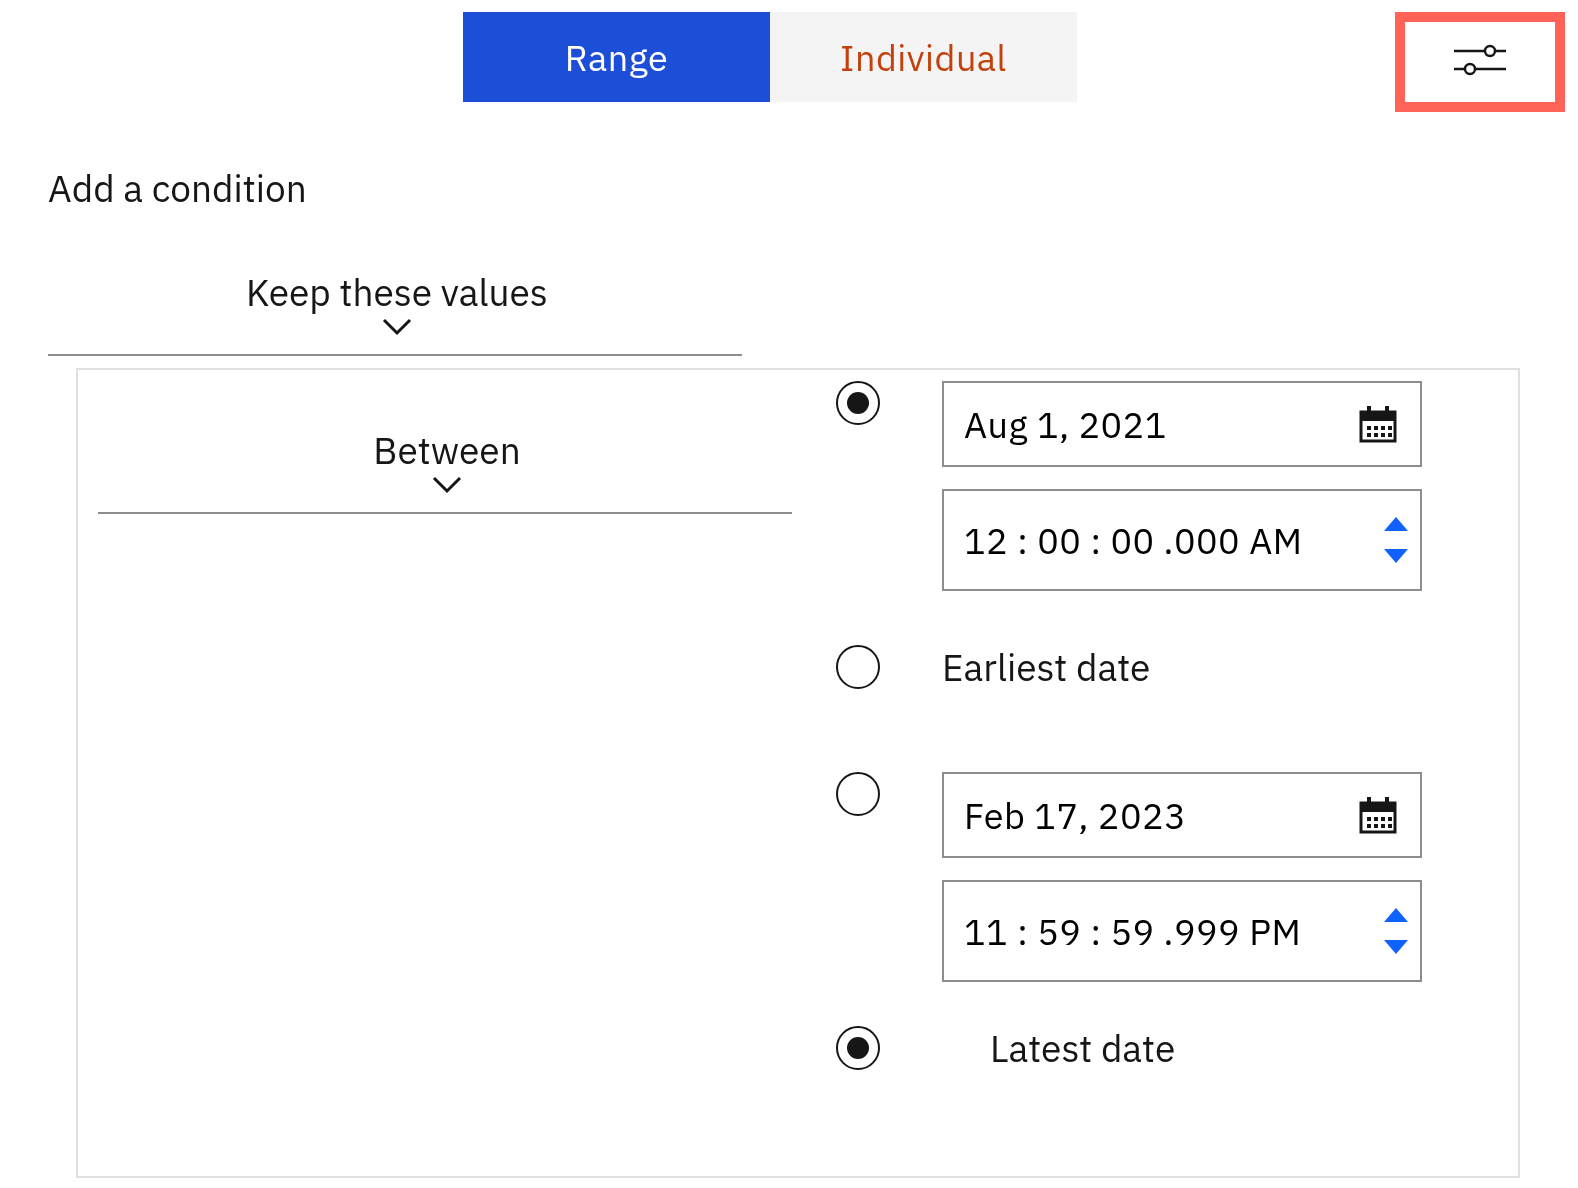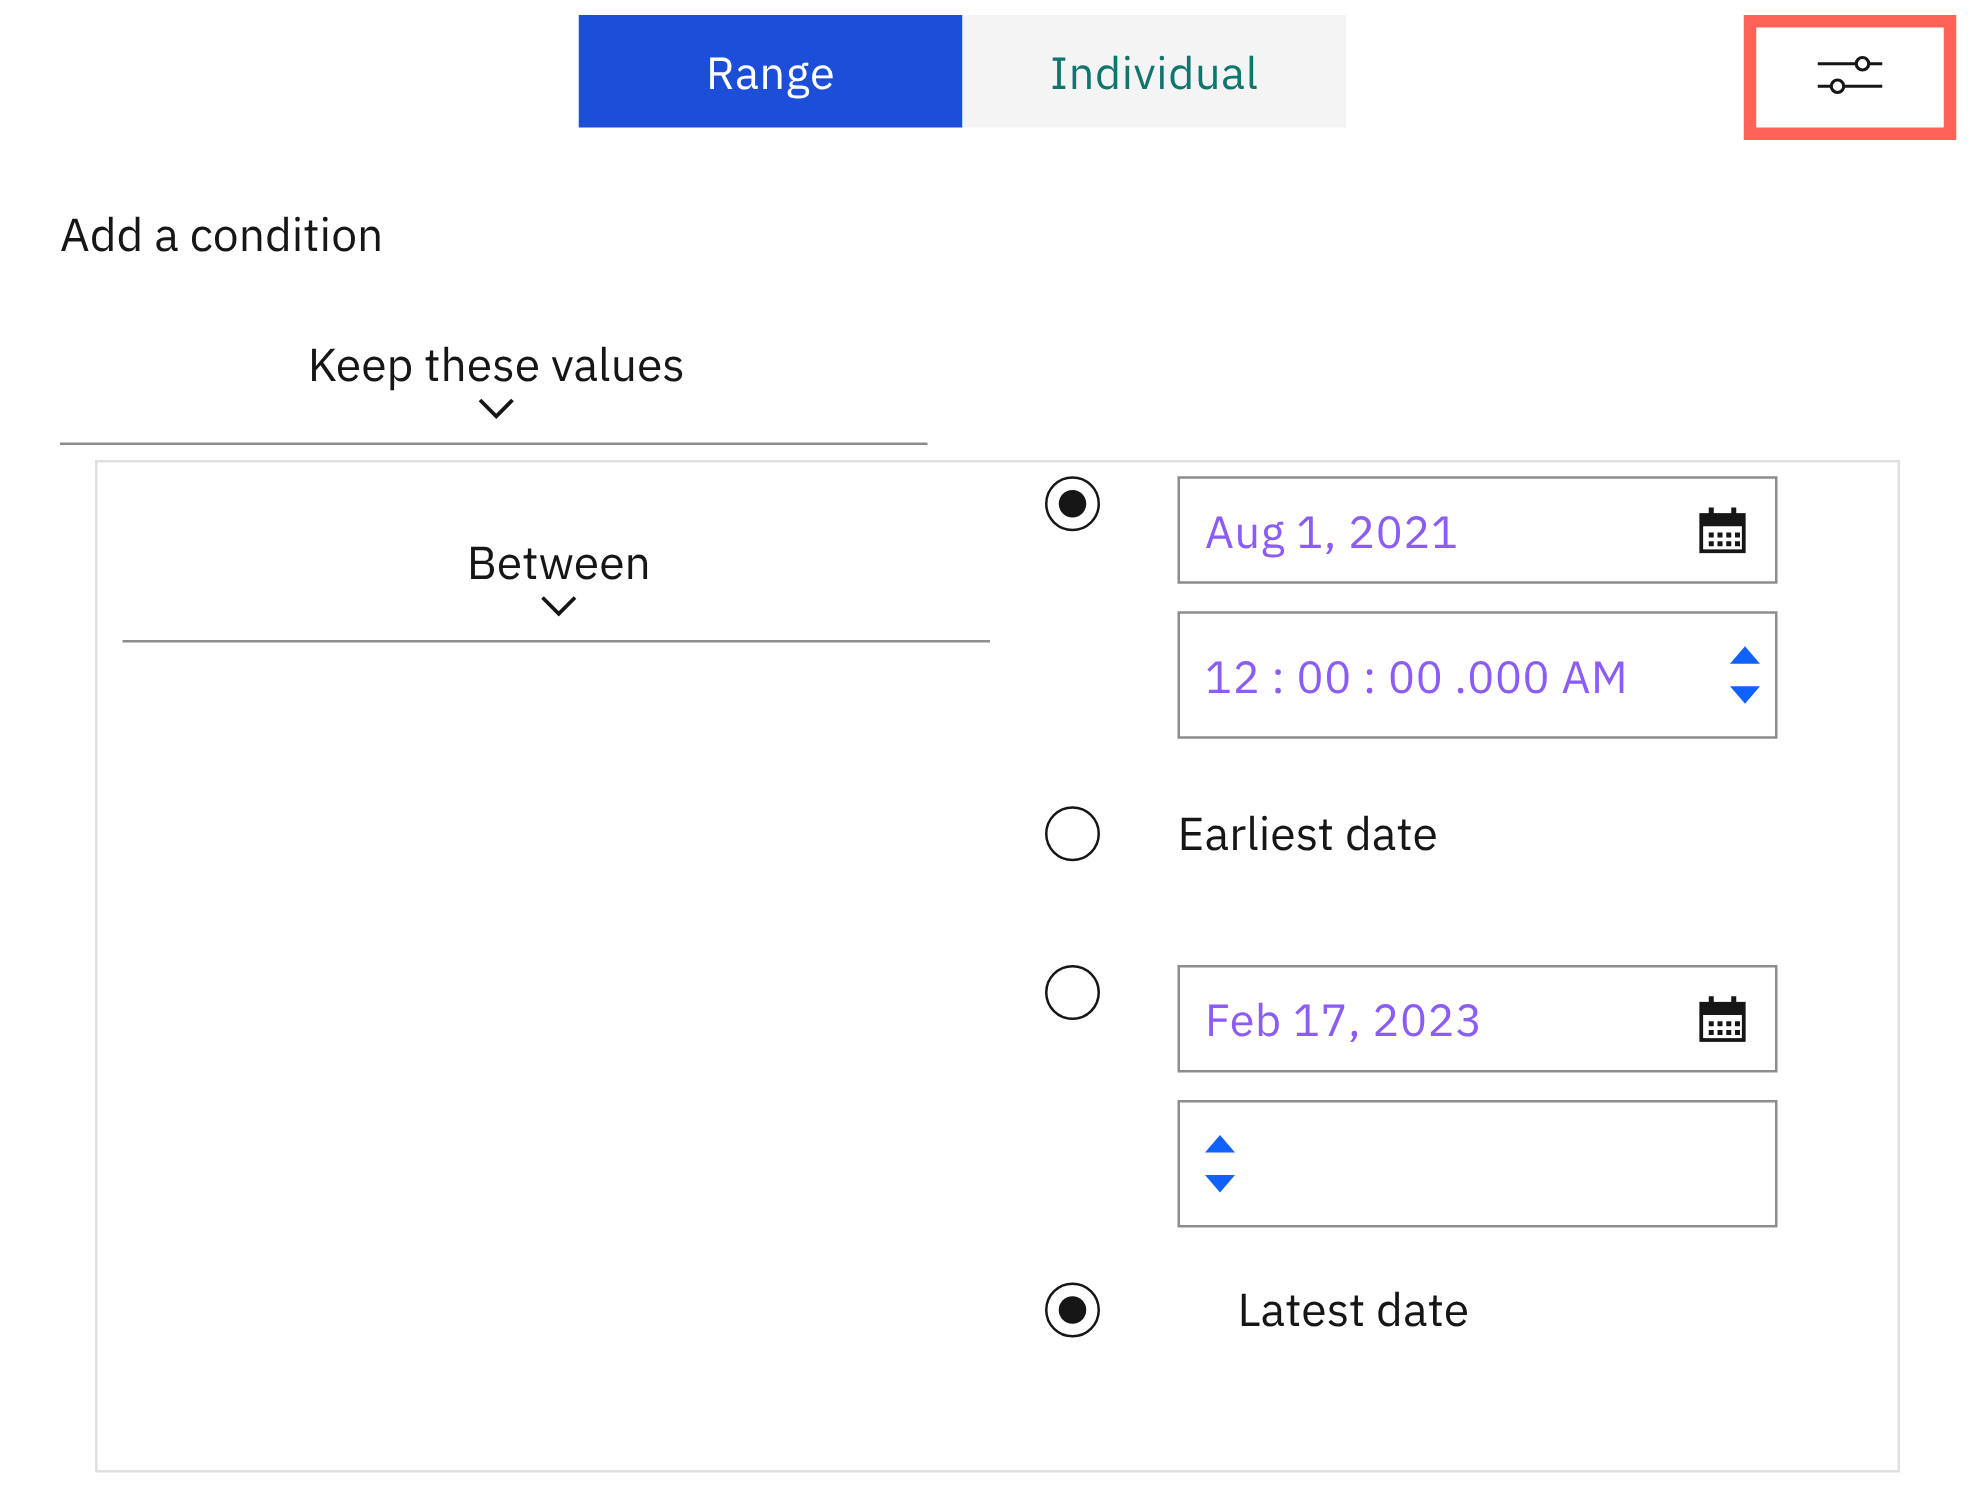--- a/index.html
+++ b/index.html
@@ -42,21 +42,21 @@
       letter-spacing: 0.5px;
       cursor: pointer;
       user-select: none;
     }
     .tab.active {
       background: #1d4ed8;
       color: #fff;
     }
     .tab.inactive {
       background: #f4f4f4;
-      color: #0f766e;
+      color: #c2410c;
     }
     .settings-btn {
       position: absolute;
       right: 13px;
       top: 0;
       width: 170px;
       height: 100px;
       border: 10px solid #ff6357;
       background: #fff;
       display: flex;
@@ -173,21 +173,21 @@
     }
     .date-input {
       height: 86px;
       padding: 0 22px 0 20px;
     }
     .time-input {
       height: 102px;
       padding: 0 12px 0 20px;
     }
     .date-input .value, .time-input .value {
-      color: #8b5cf6;
+      color: #000000;
     }
     .cal-icon svg {
       width: 40px;
       height: 40px;
       display: block;
     }
     .spinner {
       display: flex;
       flex-direction: column;
       gap: 18px;
@@ -304,20 +304,21 @@
                 <rect x="30" y="22" width="4" height="4"></rect>
               <rect x="9" y="29" width="4" height="4"></rect>
                 <rect x="16" y="29" width="4" height="4"></rect>
                 <rect x="23" y="29" width="4" height="4"></rect>
                 <rect x="30" y="29" width="4" height="4"></rect>
             </g>
           </svg>
         </span>
       </div>
       <div class="time-input">
+        <span class="value">11 : 59 : 59 .999 PM</span>
         <div class="spinner">
           <div class="spin-up"></div>
           <div class="spin-down"></div>
         </div>
       </div>
     </div>
   </div>
 
   <div class="opt-row r4">
     <div class="radio checked"></div>

